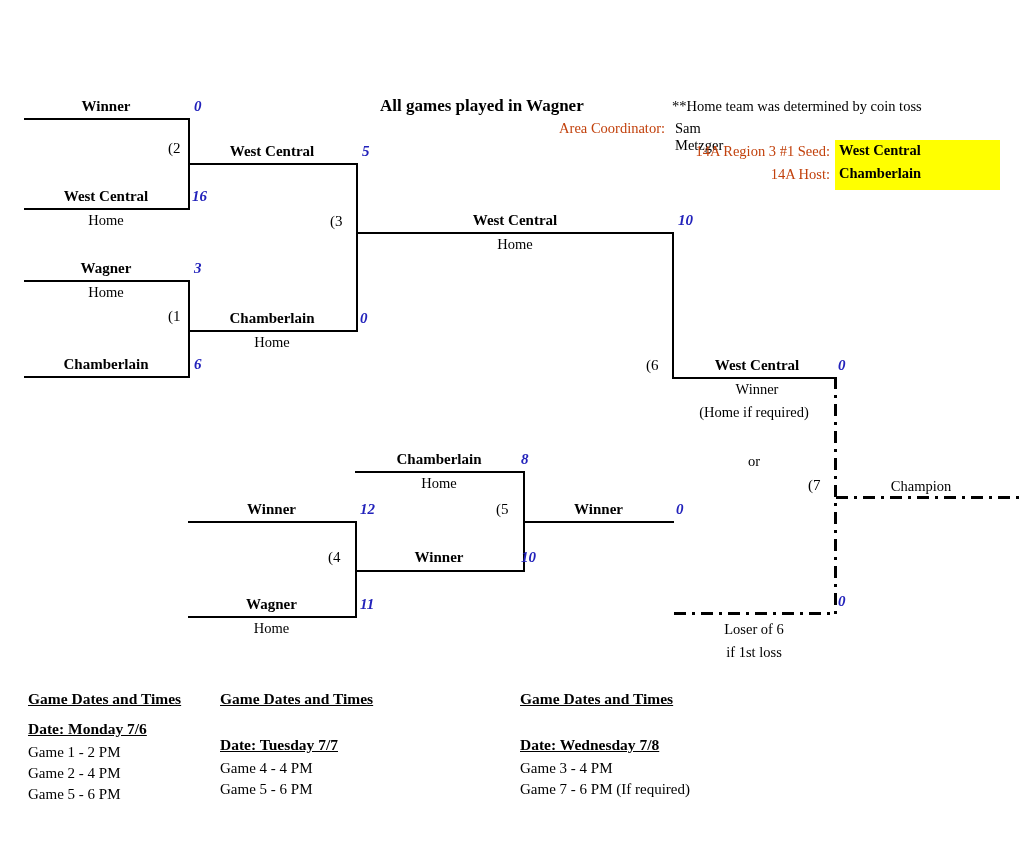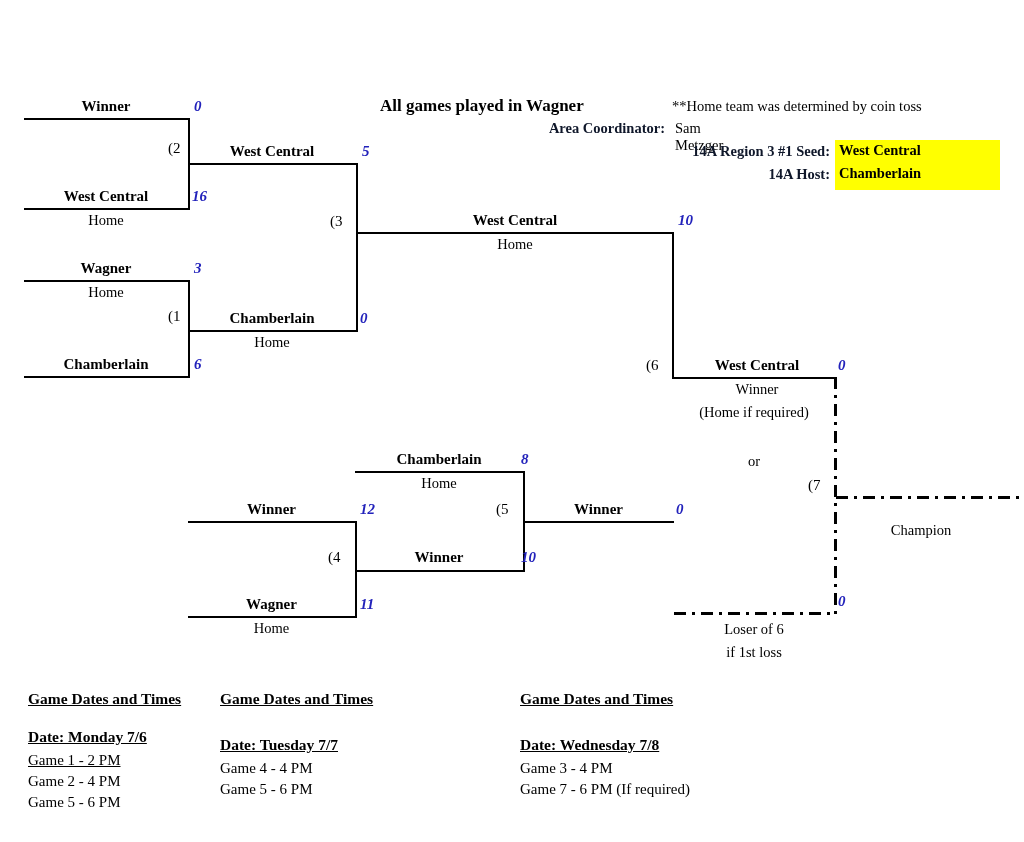--- a/index.html
+++ b/index.html
@@ -30,22 +30,22 @@
     font-weight: bold; font-size: 17px;
   }
 
   
   .info-note {
     top: 98px; left: 672px;
     font-size: 14.5px;
   }
   .info-row { font-size: 14.5px; height: 22px; }
   .info-label {
-    color: #0f172a;
-    font-weight: bold;
+    color: #c2410c;
+    font-weight: normal;
     text-align: right;
     width: 310px;
   }
   .info-value { color: #000; font-weight: bold; }
   #row-coord { top: 120px; left: 520px; }
   #row-coord .info-label { position: absolute; left: 0; top: 0; width: 145px; }
   #row-coord .info-value { position: absolute; left: 155px; top: 0; font-weight: normal; }
   #row-seed { top: 143px; left: 525px; }
   #row-seed .info-label { position: absolute; left: 0; top: 0; width: 305px; }
   #row-host { top: 166px; left: 525px; }
@@ -216,31 +216,31 @@
 <div class="abs team" style="left:678px; top:357px; width:158px;">West Central</div>
 <div class="abs score" style="left:838px; top:357px;">0</div>
 <div class="abs sub" style="left:678px; top:381px; width:158px;">Winner</div>
 <div class="abs sub" style="left:672px; top:404px; width:164px;">(Home if required)</div>
 <div class="abs sub" style="left:672px; top:453px; width:164px;">or</div>
 
 <div class="abs dd-v" style="left:834px; top:377px; height:238px;"></div>
 <div class="abs gnum" style="left:808px; top:477px;">(7</div>
 
 <div class="abs dd-h" style="left:836px; top:496px; width:188px;"></div>
-<div class="abs sub" style="left:856px; top:522px; width:130px;">Champion</div>
+<div class="abs sub" style="left:856px; top:478px; width:130px;">Champion</div>
 
 <div class="abs dd-h" style="left:674px; top:612px; width:162px;"></div>
 <div class="abs score" style="left:838px; top:593px;">0</div>
 <div class="abs sub" style="left:672px; top:621px; width:164px;">Loser of 6</div>
 <div class="abs sub" style="left:672px; top:644px; width:164px;">if 1st loss</div>
 
 <div class="abs" style="left:28px; top:690px;">
   <div class="sched-head">Game Dates and Times</div>
-  <div class="sched-date" style="margin-top:20px;">Date: Monday 7/6</div>
-  <div class="sched-line" style="margin-top:6px;text-decoration:underline;">Game 1 - 2 PM</div>
+  <div class="sched-date" style="margin-top:12px;">Date: Monday 7/6</div>
+  <div class="sched-line" style="margin-top:6px;">Game 1 - 2 PM</div>
   <div class="sched-line" style="margin-top:4px;">Game 2 - 4 PM</div>
   <div class="sched-line" style="margin-top:4px;">Game 5 - 6 PM</div>
 </div>
 
 <div class="abs" style="left:220px; top:690px;">
   <div class="sched-head">Game Dates and Times</div>
   <div class="sched-date" style="margin-top:28px;">Date: Tuesday 7/7</div>
   <div class="sched-line" style="margin-top:6px;">Game 4 - 4 PM</div>
   <div class="sched-line" style="margin-top:4px;">Game 5 - 6 PM</div>
 </div>

